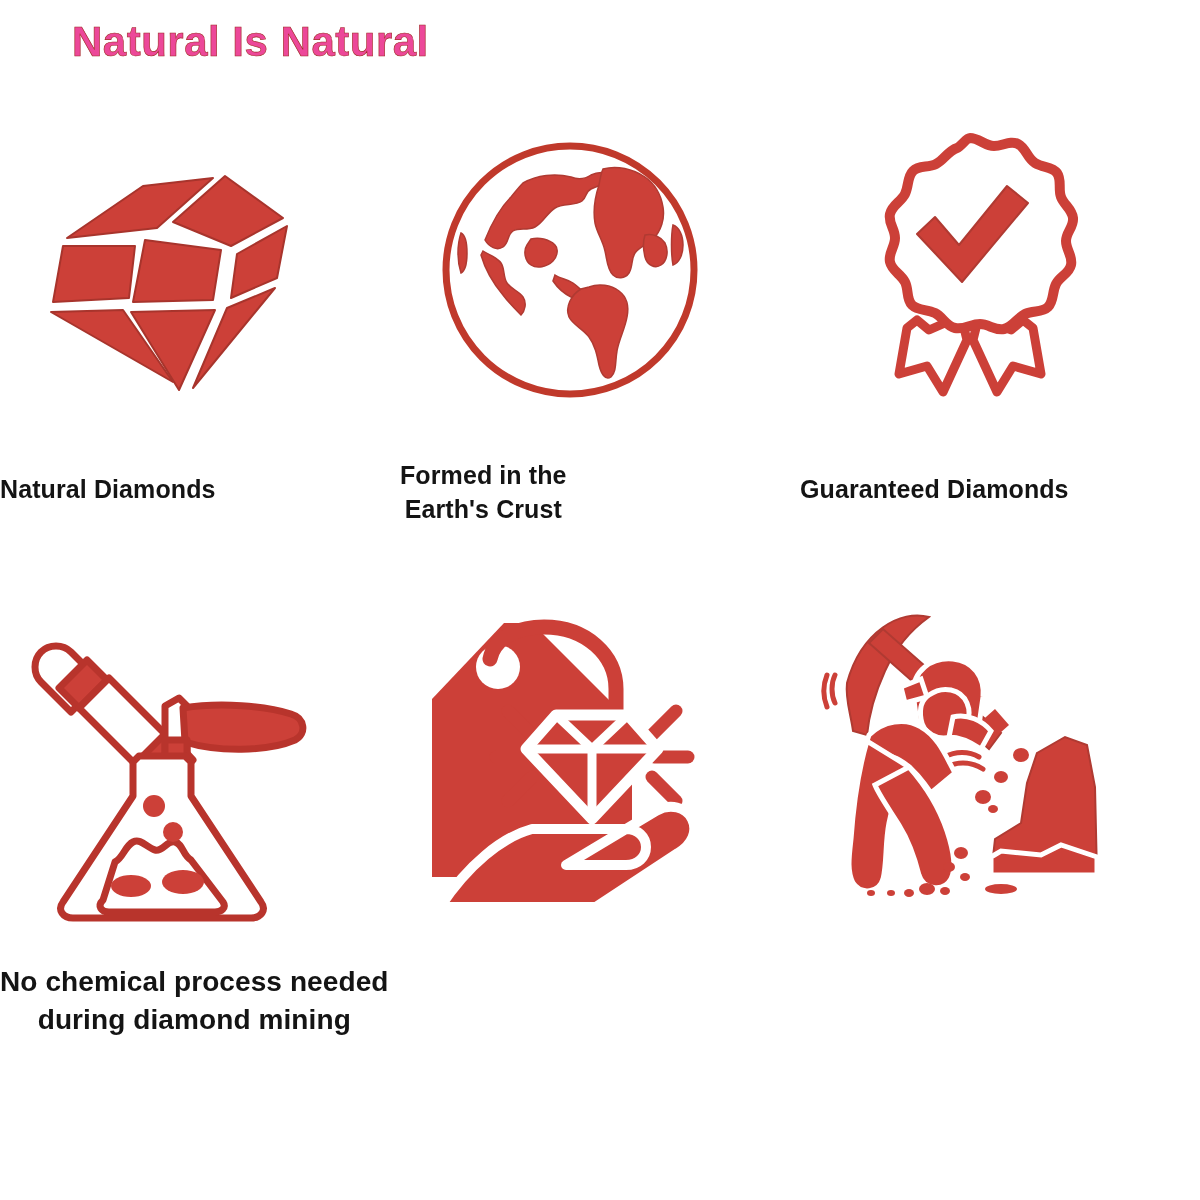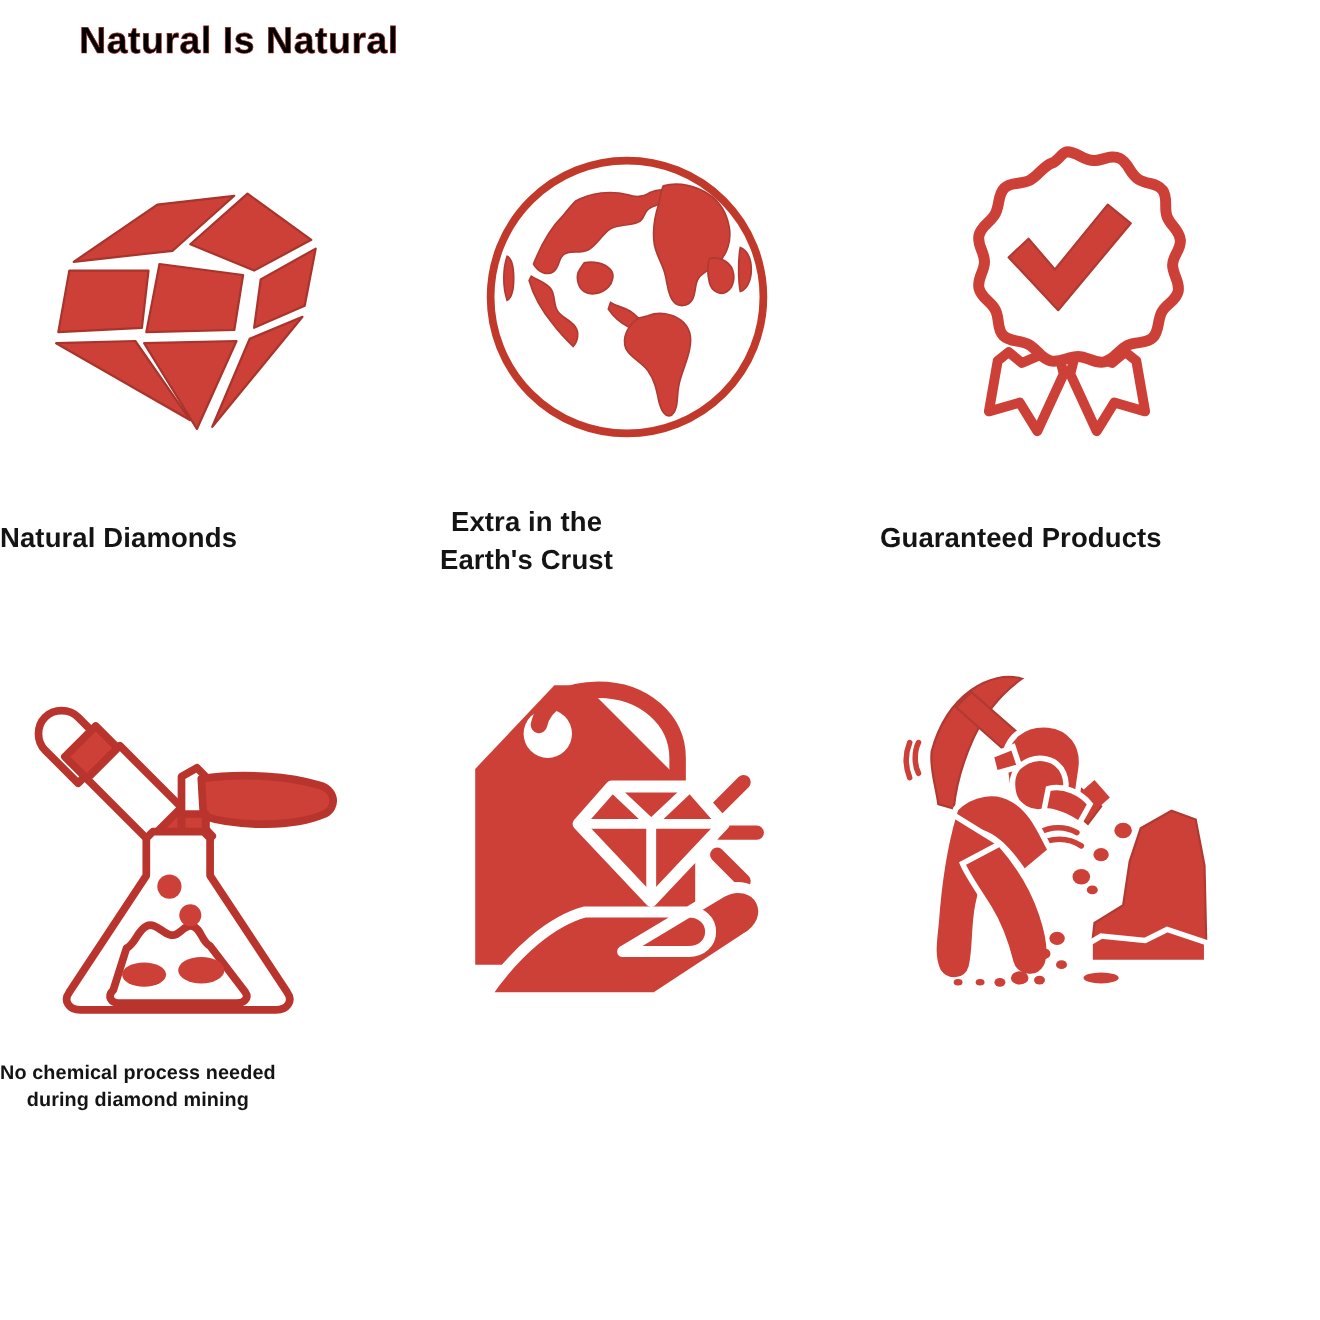--- a/index.html
+++ b/index.html
@@ -12,24 +12,24 @@
     height: 1200px;
     font-family: "Liberation Sans", sans-serif;
     position: relative;
     overflow: hidden;
   }
 
   #page-title {
     position: absolute;
     left: 72px;
     top: 18px;
-    font-size: 34px;
+    font-size: 42px;
     font-weight: bold;
     letter-spacing: 0.5px;
-    color: #000000;
+    color: #ec4899;
     -webkit-text-stroke: 0.6px #9e2a20;
     font-family: "Liberation Sans", sans-serif;
     white-space: nowrap;
   }
 
   .grid {
     position: absolute;
     left: 0;
     top: 95px;
     width: 1200px;
@@ -60,21 +60,21 @@
   .caption {
     text-align: center;
     color: #141414;
     font-weight: bold;
     font-family: "Liberation Sans", sans-serif;
     line-height: 1.35;
     letter-spacing: 0.1px;
     white-space: pre-line;
   }
   .row1 .caption { font-size: 25px; margin-top: 24px; }
-  .row2 .caption { font-size: 18px; margin-top: 18px; }
+  .row2 .caption { font-size: 28px; margin-top: 18px; }
 
   .cell-a .caption { margin-top: 38px; }
   .cell-c .caption { margin-top: 38px; }
 
   svg { display: block; overflow: visible; }
 </style>
 </head>
 <body>
 
 <div id="page-title">Natural Is Natural</div>
@@ -140,21 +140,21 @@
                    C216 130 208 126 206 118 C204 110 204 102 206 96 Z"></path>
 
           <path d="M234 86 C240 88 244 96 244 106 C244 116 240 124 234 126
                    C232 116 232 96 234 86 Z"></path>
 
           <path d="M22 94 C26 96 28 104 28 114 C28 124 26 132 22 134
                    C18 122 18 106 22 94 Z"></path>
         </g>
       </svg>
     </div>
-    <div class="caption">Extra in the
+    <div class="caption">Formed in the
 Earth's Crust</div>
   </div>
 
   <div class="cell row1 cell-c">
     <div class="icon-wrap">
       <svg width="230" height="280" viewBox="0 0 230 280" fill="none">
 
         <g fill="#ffffff" stroke="#cc4038" stroke-width="9" stroke-linejoin="round">
           <path d="M52 198 L62 190 L74 200 L106 186 L112 210 L88 262 L72 236 L44 244 Z"></path>
           <path d="M178 198 L168 190 L156 200 L124 186 L118 210 L142 262 L158 236 L186 244 Z"></path>
@@ -170,21 +170,21 @@
              C91 196 88 187 80 183 C72 179 63 181 57 175
              C51 169 54 160 50 152 C46 144 37 141 35 132
              C33 123 40 117 40 108 C40 99 33 93 35 84
              C37 75 46 72 50 64 C54 56 52 47 58 41
              C64 35 73 38 81 34 C89 30 93 21 102 18
              C107 16 111 8 115 8 Z"></path>
 
         <path fill="#cc4038" stroke="#b03a32" stroke-width="2" stroke-linejoin="round" d="M62 104 L80 87 L104 115 L152 56 L173 73 L107 152 Z"></path>
       </svg>
     </div>
-    <div class="caption">Guaranteed Products</div>
+    <div class="caption">Guaranteed Diamonds</div>
   </div>
 
   <div class="cell row2 cell-d">
     <div class="icon-wrap">
       <svg width="310" height="310" viewBox="0 0 310 310" fill="none">
         <g stroke="#b8342c" stroke-width="7" stroke-linejoin="round" stroke-linecap="round">
 
           <path fill="#ffffff" d="M26 42 C18 50 18 64 26 72 L56 102 L86 72 L56 42 C48 34 34 34 26 42 Z"></path>
           <path fill="#cc4038" d="M44 78 L72 50 L92 70 L64 98 Z"></path>
           <path fill="#ffffff" d="M64 98 L94 68 L152 126 L122 156 Z"></path>

